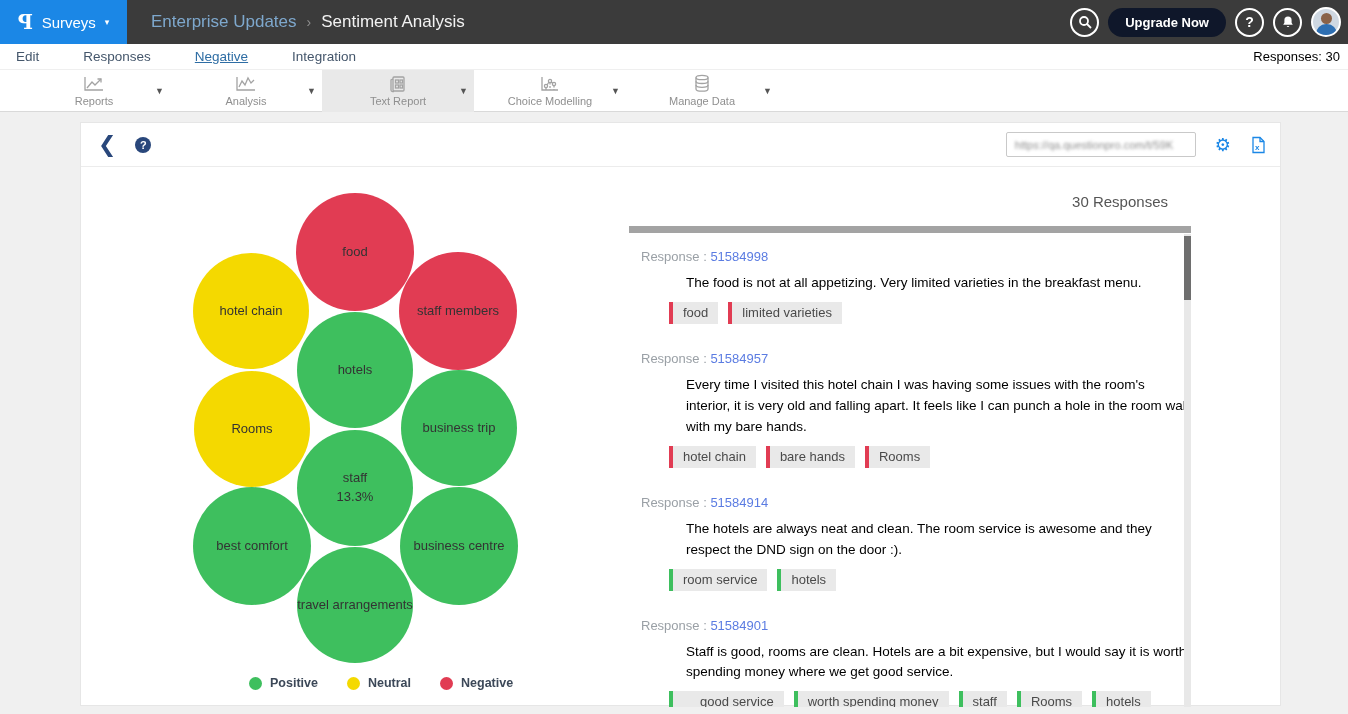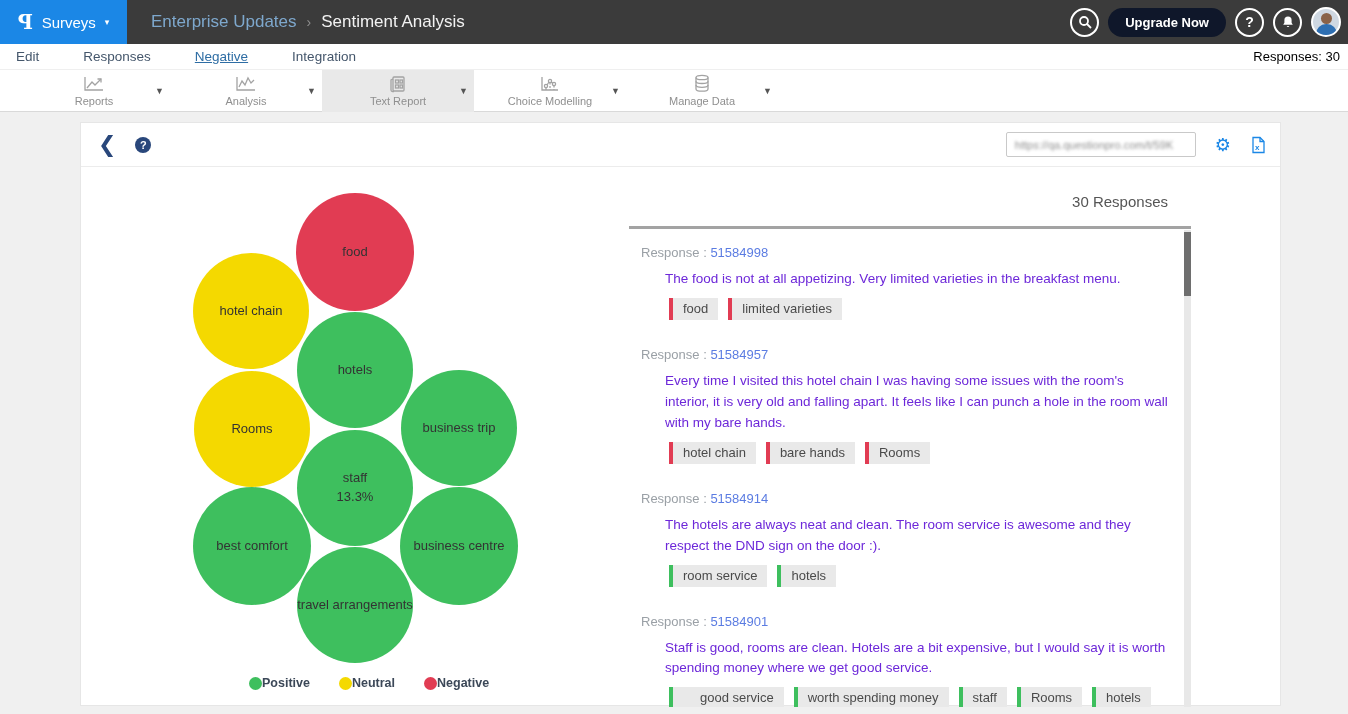--- a/index.html
+++ b/index.html
@@ -47,34 +47,34 @@
   .header-right { margin-left:auto; display:flex; align-items:center; gap:19px; }
   .share-url { width:190px; height:25px; border:1px solid #c9c9c9; border-radius:2px; display:flex; align-items:center; padding:0 8px; cursor:text; background:#fff; }
   .share-url span { font-size:11px; color:#8f8f8f; filter:blur(1.6px); white-space:nowrap; overflow:hidden; }
   .gear-icon { color:#1b87e6; font-size:18px; cursor:pointer; line-height:1; }
   .excel-icon { cursor:pointer; display:flex; }
 
   
   .bubble-chart { position:absolute; left:30px; top:66px; width:420px; height:455px; }
   .bubble { position:absolute; border-radius:50%; display:flex; flex-direction:column; align-items:center; justify-content:center; font-size:13px; color:#333; cursor:pointer; white-space:nowrap; line-height:1.45; }
   .legend { position:absolute; left:168px; top:553px; display:flex; align-items:center; gap:29px; }
-  .legend-item { display:flex; align-items:center; }
+  .legend-item { display:flex; align-items:center; gap:8px; }
   .legend-dot { width:13px; height:13px; border-radius:50%; }
   .legend-label { font-size:12.5px; font-weight:bold; color:#3c4858; }
 
   
   .responses-heading { position:absolute; right:112px; top:70px; font-size:15px; color:#555; }
-  .responses-panel { position:absolute; left:548px; top:103px; width:562px; height:481px; border-top:3px solid #a3a3a3; overflow:hidden; }
+  .responses-panel { position:absolute; left:548px; top:103px; width:562px; height:481px; border-top:7px solid #a3a3a3; overflow:hidden; }
   .resp-scroll-track { position:absolute; right:0; top:1px; width:7px; height:480px; background:#e8e8e8; cursor:pointer; }
   .resp-scroll-thumb { position:absolute; right:0; top:2px; width:7px; height:64px; background:#6e6e6e; cursor:grab; }
   .responses-list { position:absolute; left:0; top:0; width:548px; padding:16px 0 0 12px; }
   .response { margin-bottom:27px; }
   .resp-head { font-size:13px; color:#9aa0a6; margin-bottom:9px; }
   .resp-id { color:#5b7ce2; text-decoration:none; cursor:pointer; }
-  .resp-text { margin-left:24px; width:505px; font-size:13.5px; color:#6d28d9; line-height:1.55; margin-bottom:8px; }
+  .resp-text { margin-left:45px; width:505px; font-size:13.5px; color:#000000; line-height:1.55; margin-bottom:8px; }
   .resp-tags { margin-left:28px; display:flex; flex-wrap:wrap; gap:10px; }
   .tag { background:#e9e9e9; border-left:4px solid #999; padding:3px 10px 4px; font-size:13px; color:#4a4a4a; cursor:pointer; }
 </style>
 </head>
 <body>
 
 <header class="topbar">
   <div class="brand">
     <span class="logo">P</span>
     <span class="product">Surveys</span>
@@ -202,20 +202,23 @@
       </span>
     </div>
   </div>
 
   <div class="bubble-chart" id="bubble-chart">
       <div class="bubble" style="left: 185px; top: 4px; width: 118px; height: 118px; background: rgb(225, 60, 83);">
         <span>food</span>
       </div>
       <div class="bubble" style="left: 82px; top: 64px; width: 116px; height: 116px; background: rgb(244, 217, 0);">
         <span>hotel chain</span>
+      </div>
+      <div class="bubble" style="left: 288px; top: 63px; width: 118px; height: 118px; background: rgb(225, 60, 83);">
+        <span>staff members</span>
       </div>
       <div class="bubble" style="left: 186px; top: 123px; width: 116px; height: 116px; background: rgb(62, 191, 94);">
         <span>hotels</span>
       </div>
       <div class="bubble" style="left: 83px; top: 182px; width: 116px; height: 116px; background: rgb(244, 217, 0);">
         <span>Rooms</span>
       </div>
       <div class="bubble" style="left: 290px; top: 181px; width: 116px; height: 116px; background: rgb(62, 191, 94);">
         <span>business trip</span>
       </div>

